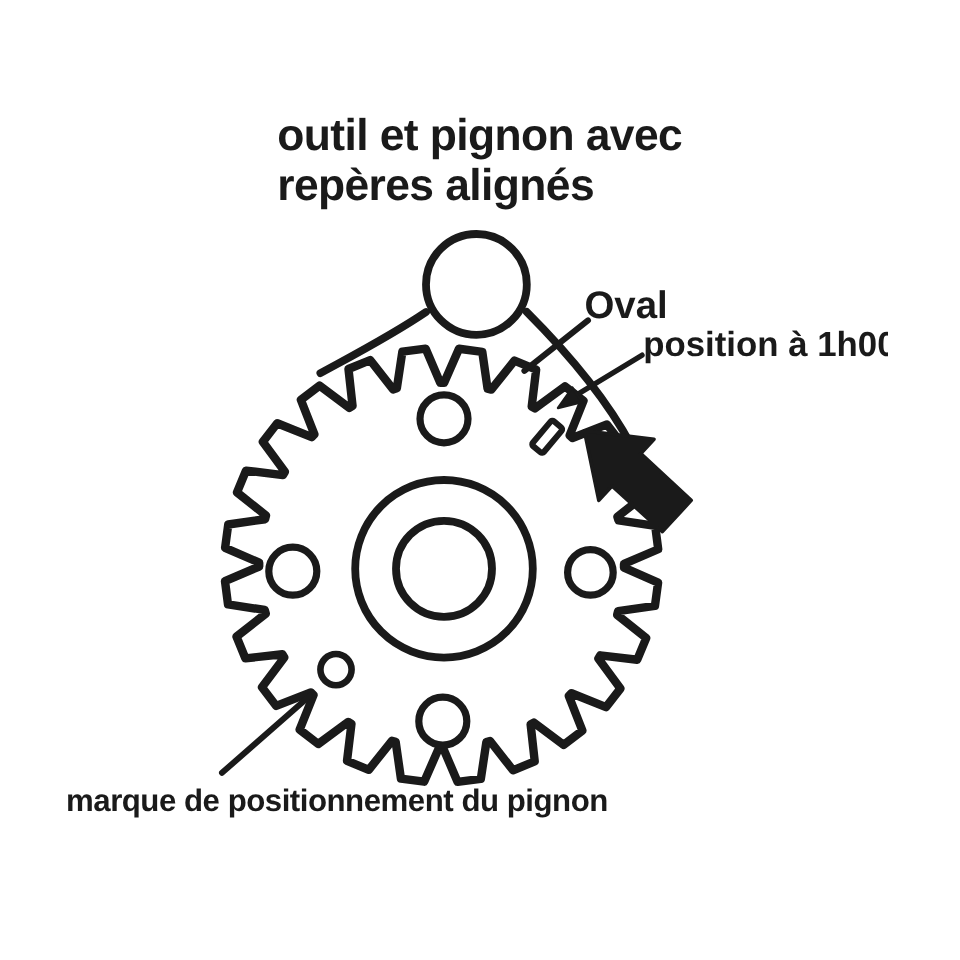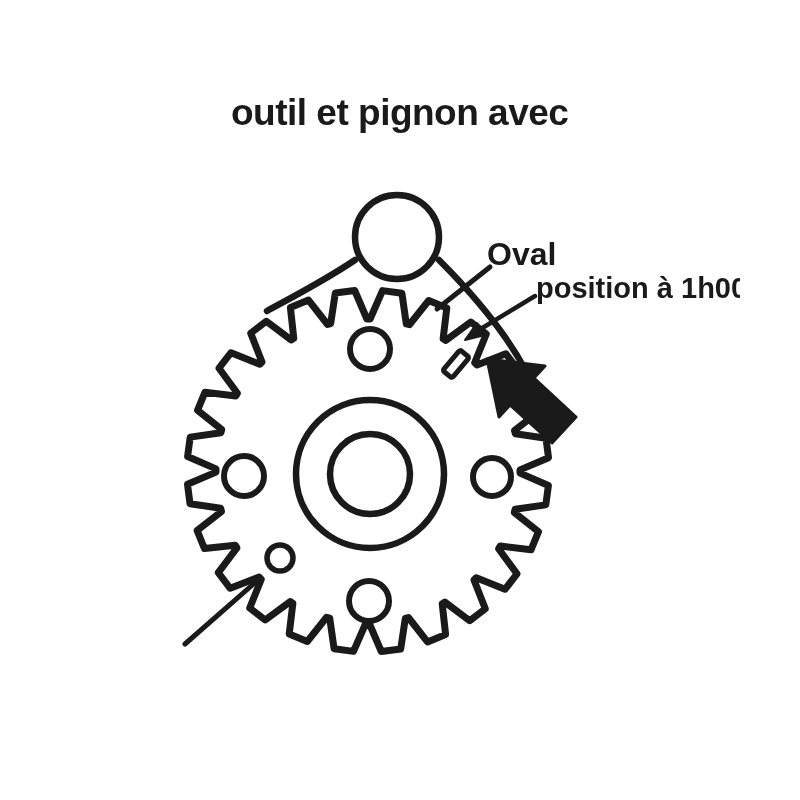--- a/index.html
+++ b/index.html
@@ -47,18 +47,20 @@
       <line stroke-width="4.5" x1="535" y1="296" x2="479" y2="330"></line>
       <polygon points="465,340 477,323 485,335" fill="#1a1a1a" stroke="#1a1a1a" stroke-width="2"></polygon>
       <line stroke-width="5" x1="185" y1="644" x2="258" y2="580"></line>
 
       <polygon points="487,359 545,366 534,378 576,417 552,443 510,405 499,417" fill="#1a1a1a" stroke="#1a1a1a" stroke-width="3"></polygon>
     </g>
   </svg>
 
   <div id="title" class="txt">
     <div>outil et pignon avec</div>
+    <div>repères alignés</div>
   </div>
 
   <div id="oval-label" class="txt">Oval</div>
   <div id="position-label" class="txt">position à 1h00</div>
+  <div id="bottom-label" class="txt">marque de positionnement du pignon</div>
 
 </div>
 
 </body></html>

